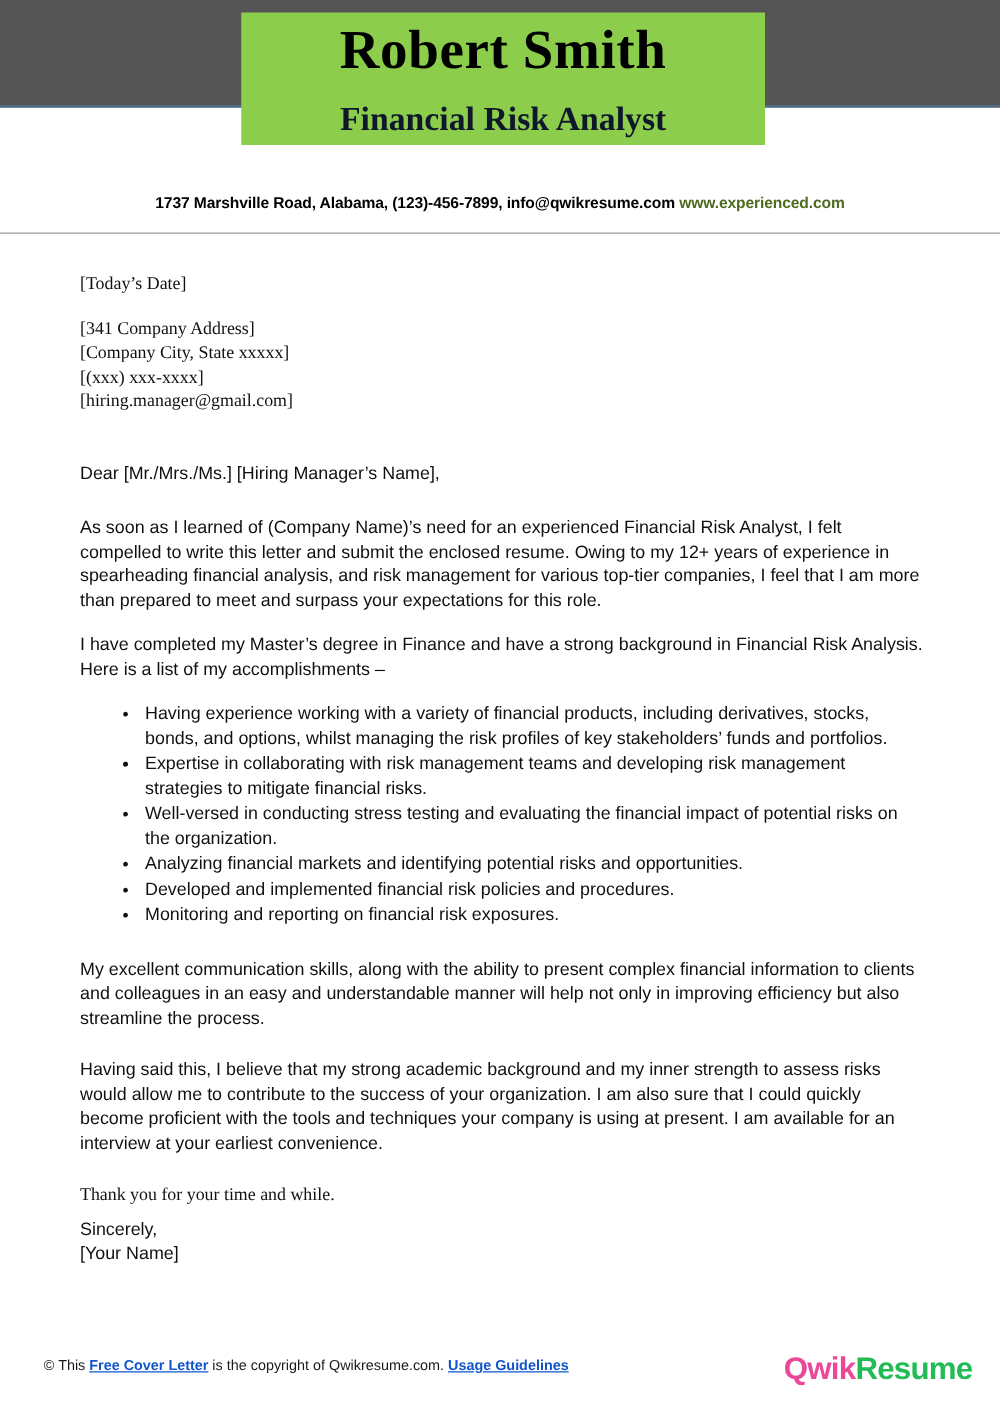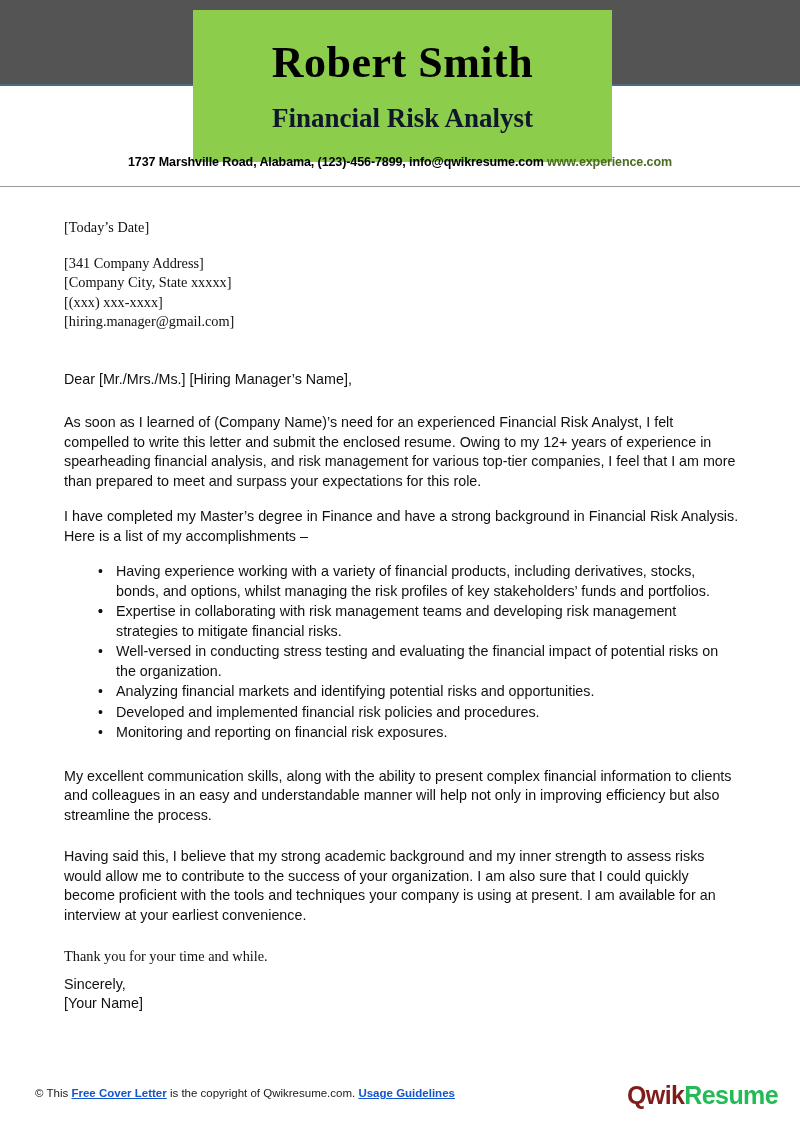--- a/index.html
+++ b/index.html
@@ -32,21 +32,21 @@
     height: 86px;
     background: #545454;
     border-bottom: 2px solid #4a6a86;
   }
 
   .name-box {
     position: absolute;
     left: 193px;
     top: 10px;
     width: 419px;
-    height: 152px;
+    height: 106px;
     background: #8CCE4C;
     display: flex;
     flex-direction: column;
     align-items: center;
     justify-content: center;
     padding-top: 2px;
   }
 
   .name-line {
     font-family: "Liberation Serif", serif;
@@ -174,37 +174,37 @@
   .logo {
     position: absolute;
     right: 22px;
     top: 12px;
     font-size: 25px;
     font-weight: bold;
     letter-spacing: -0.6px;
     white-space: nowrap;
   }
 
-  .logo .logo-qwik { color: #7f1d1d; }
+  .logo .logo-qwik { color: #ec4899; }
   .logo .logo-resume { color: #22bb55; }
 </style>
 </head>
 <body>
 
 <div class="header-wrap">
 
   <div class="dark-band"></div>
 
   <div class="name-box">
     <div class="name-line">Robert Smith</div>
     <div class="title-line">Financial Risk Analyst</div>
   </div>
 
   <div class="contact-line">
-    <span>1737 Marshville Road, Alabama, (123)-456-7899, info@qwikresume.com</span><span>&nbsp;</span><span class="contact-url">www.experience.com</span>
+    <span>1737 Marshville Road, Alabama, (123)-456-7899, info@qwikresume.com</span><span>&nbsp;</span><span class="contact-url">www.experienced.com</span>
   </div>
 
   <div class="header-rule"></div>
 </div>
 
 <div class="letter-body">
 
   <div class="block">
     <div>[Today’s Date]</div>
   </div>

